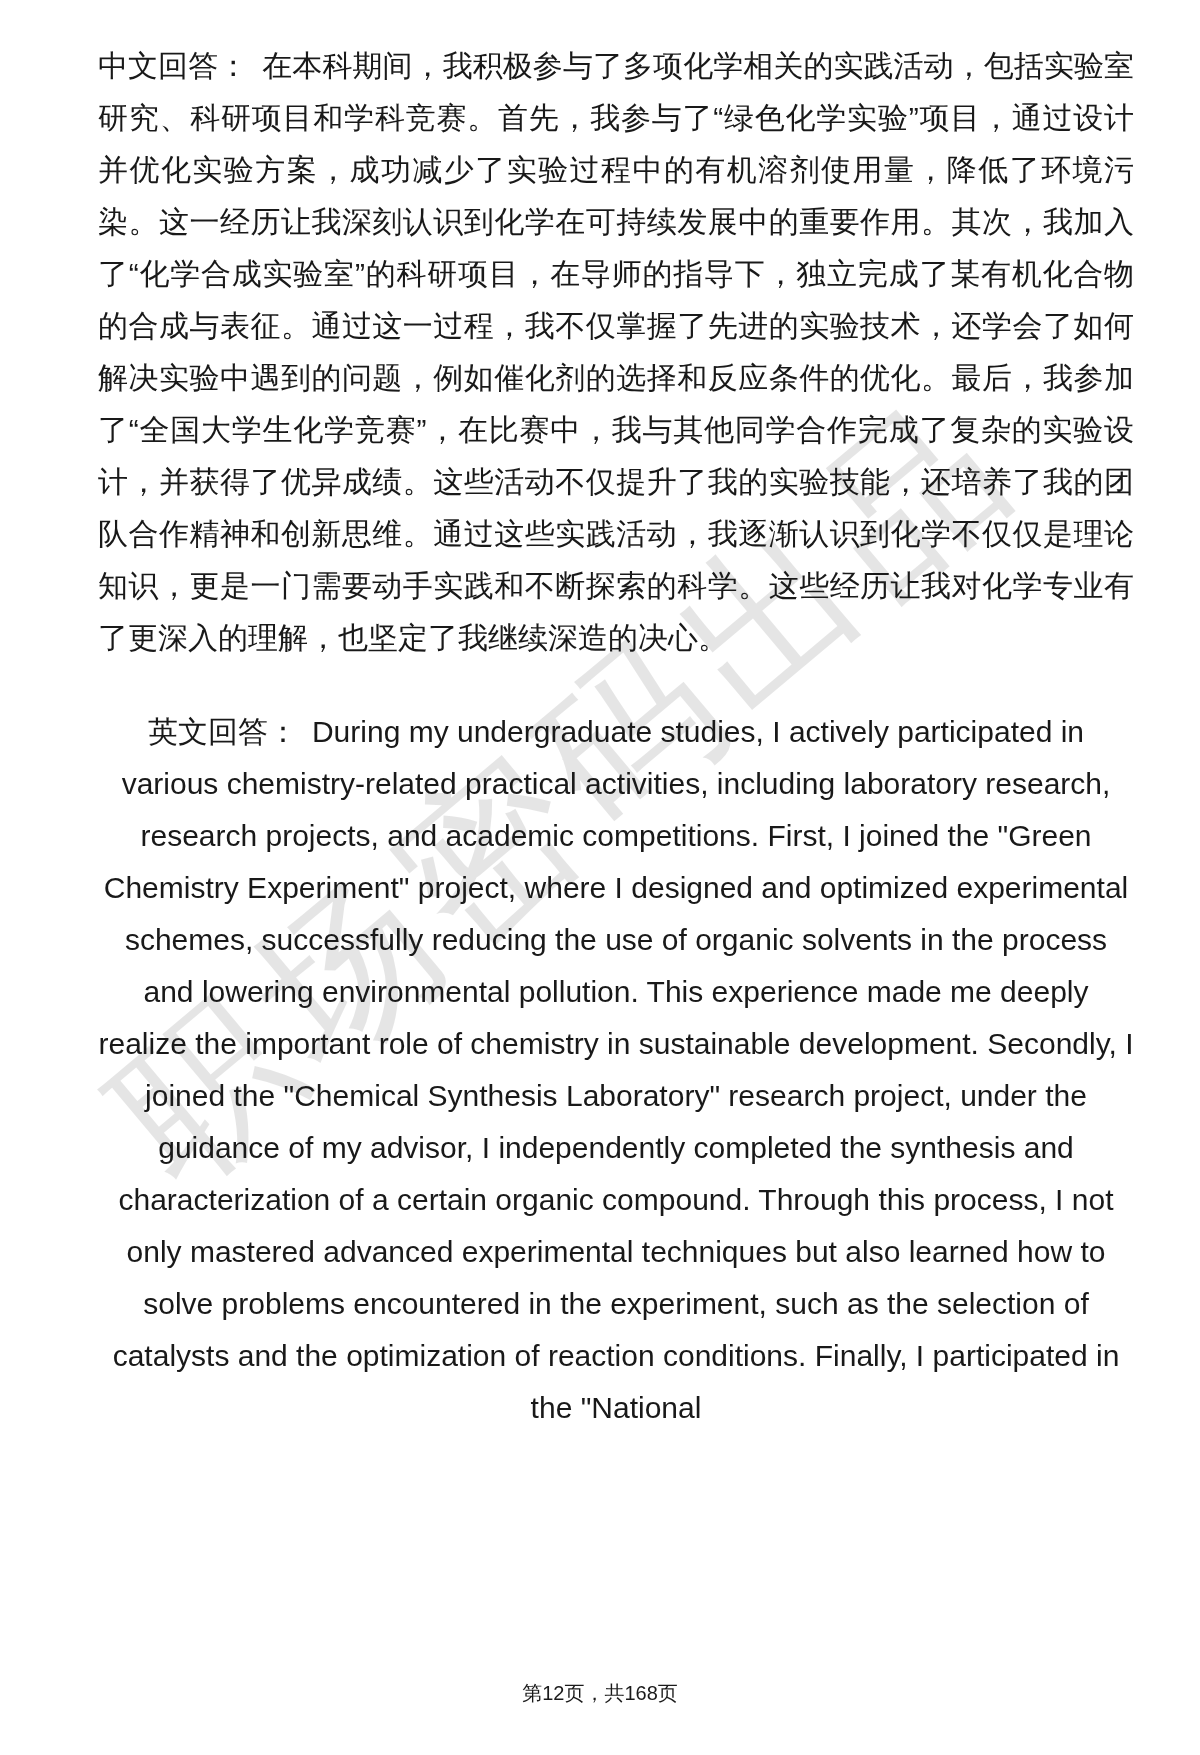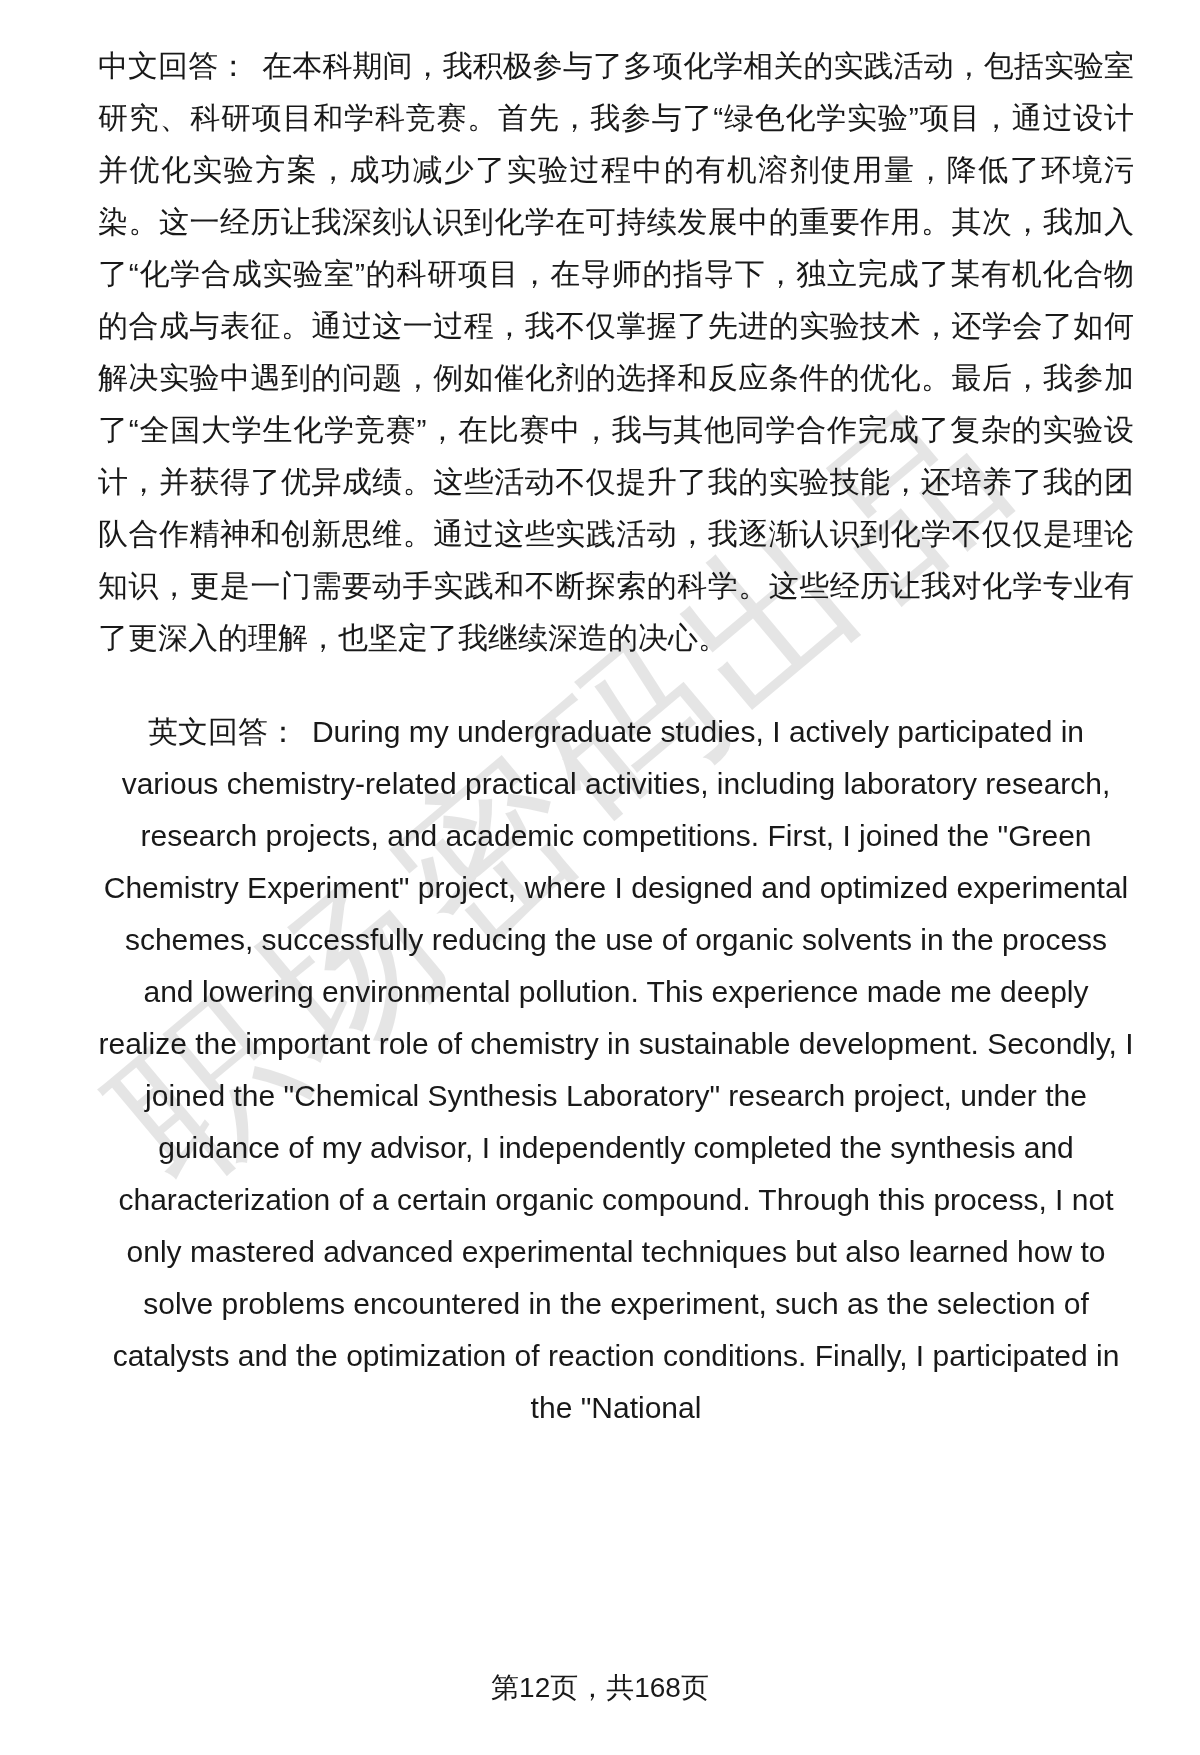--- a/index.html
+++ b/index.html
@@ -52,21 +52,21 @@
   }
   .para-label {
     margin-right: 14px;
   }
   .footer {
     position: absolute;
     left: 0;
     right: 0;
     bottom: 48px;
     text-align: center;
-    font-size: 28px;
+    font-size: 20px;
     color: #1a1a1a;
     z-index: 1;
   }
 </style>
 </head>
 <body>
 
 <div class="page">
 
   <div class="watermark">职场密码出品</div>

